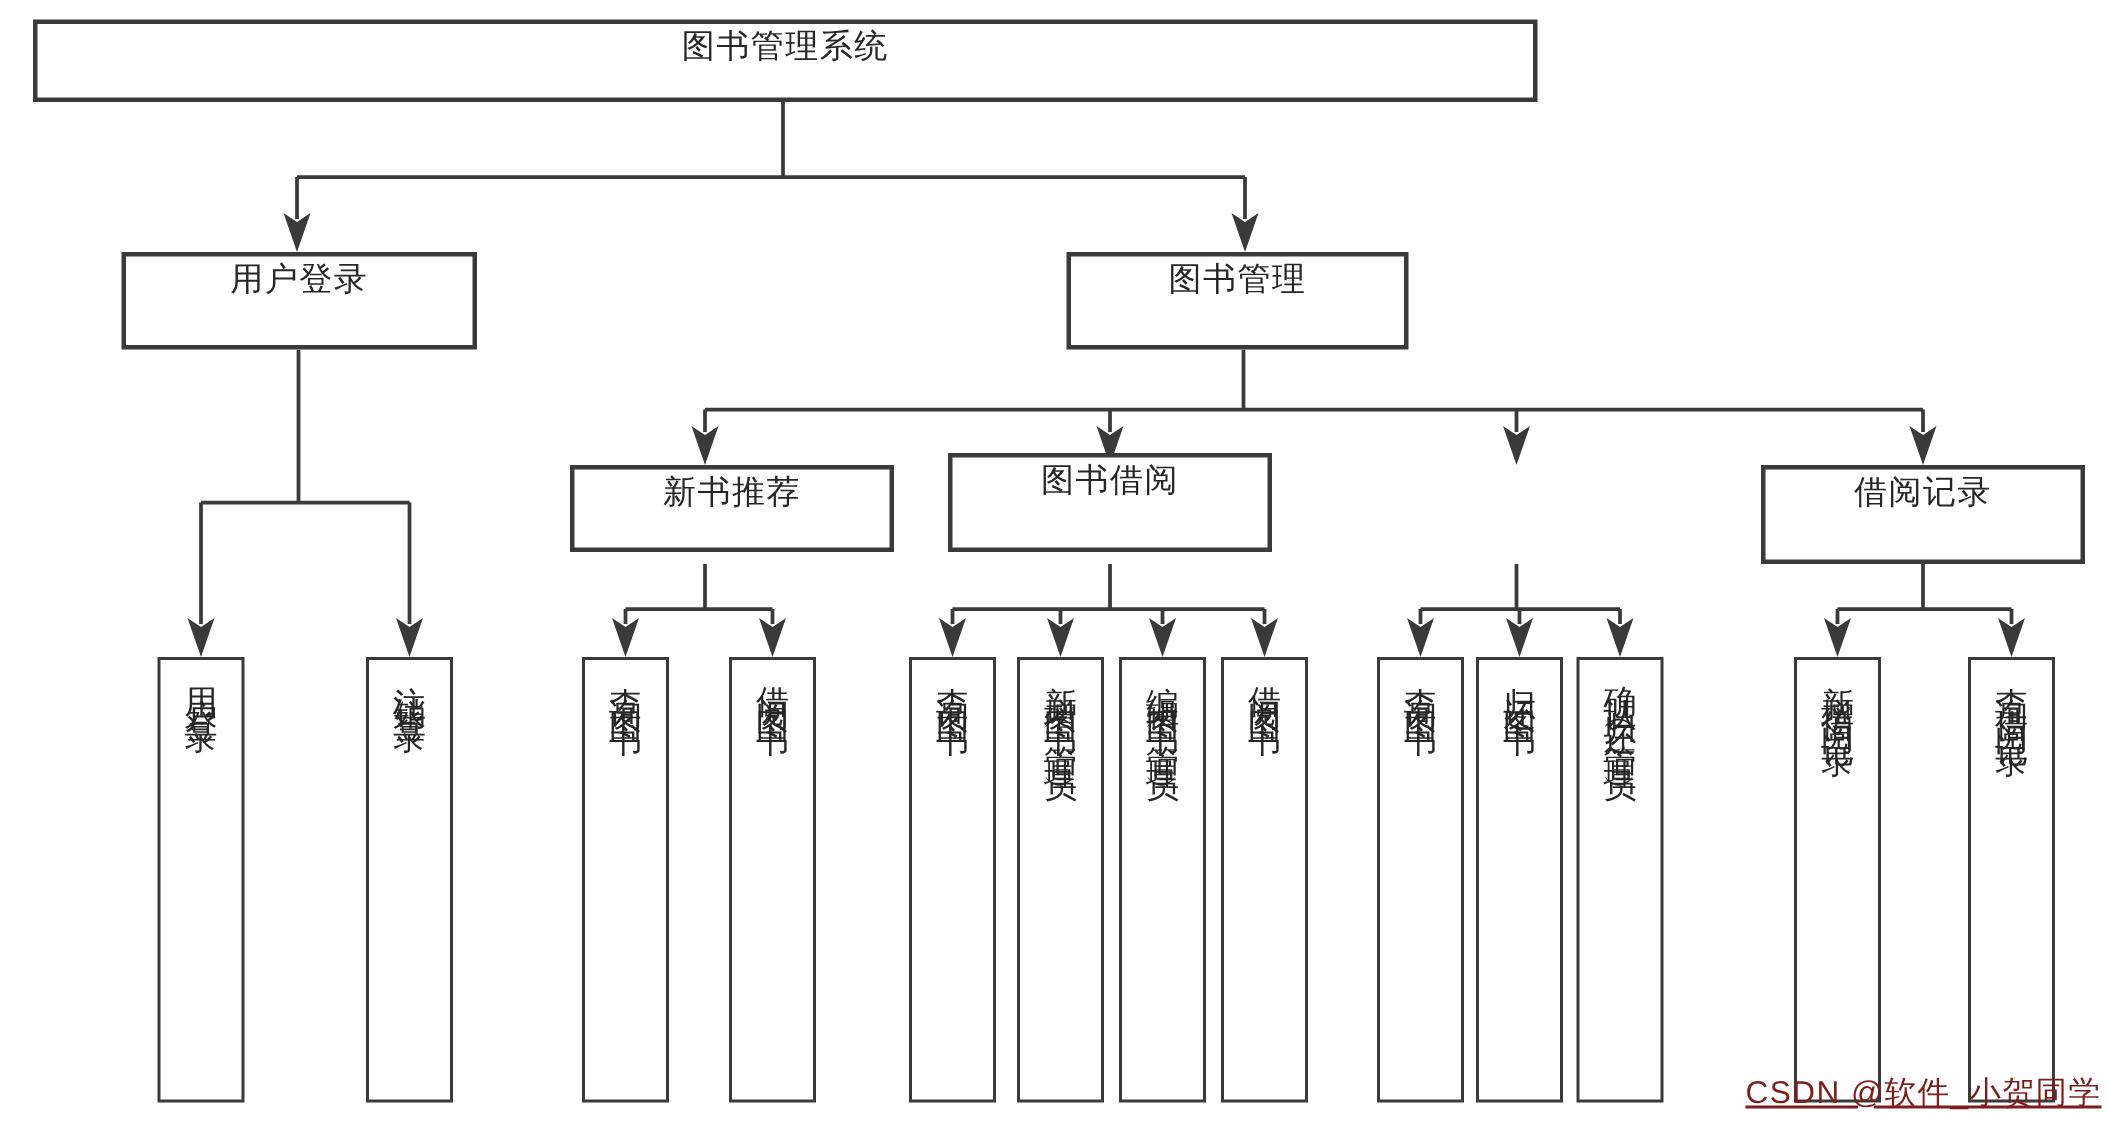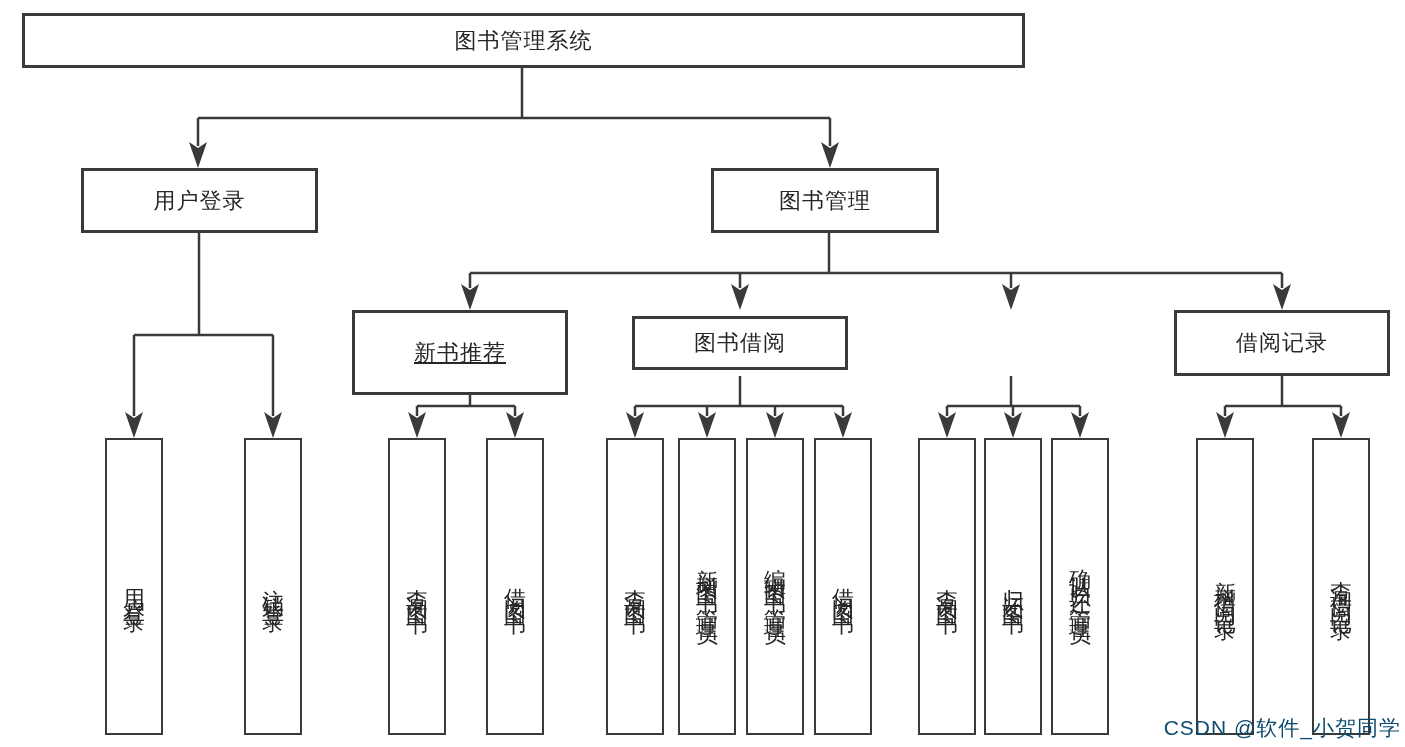--- a/index.html
+++ b/index.html
@@ -16,21 +16,21 @@
     left: 0; top: 0;
     width: 1405px; height: 747px;
     pointer-events: none;
   }
   .node {
     position: absolute;
     box-sizing: border-box;
     background: #ffffff;
     border: 3px solid #3a3a3a;
     display: flex;
-    align-items: center;
+    align-items: flex-start;
     justify-content: center;
     color: #262626;
     font-size: 22px;
     letter-spacing: 1px;
     white-space: nowrap;
     z-index: 2;
   }
   .node.leaf {
     border-width: 2.5px;
   }
@@ -38,22 +38,22 @@
     writing-mode: vertical-rl;
     text-orientation: mixed;
     letter-spacing: 8px;
     line-height: 1;
     white-space: nowrap;
   }
   
   #n-root   { left: 22px;   top: 13px;  width: 1003px; height: 55px; }
   #n-login  { left: 81px;   top: 168px; width: 237px;  height: 65px; }
   #n-mgmt   { left: 711px;  top: 168px; width: 228px;  height: 65px; }
-  #n-new    { left: 352px;  top: 310px; width: 216px;  height: 85px; text-decoration: underline; }
-  #n-borrow { left: 632px;  top: 316px; width: 216px;  height: 54px; }
+  #n-new    { left: 380px;  top: 310px; width: 216px;  height: 58px; }
+  #n-borrow { left: 632px;  top: 302px; width: 216px;  height: 66px; }
   #n-cur    { left: 903px;  top: 310px; width: 216px;  height: 66px; }
   #n-rec    { left: 1174px; top: 310px; width: 216px;  height: 66px; }
   .leaf { top: 438px; width: 58px; height: 297px; }
   #l-ul0 { left: 105px; }
   #l-ul1 { left: 244px; }
   #l-nb0 { left: 388px; }
   #l-nb1 { left: 486px; }
   #l-bb0 { left: 606px; }
   #l-bb1 { left: 678px; }
   #l-bb2 { left: 746px; }
@@ -62,23 +62,24 @@
   #l-cb1 { left: 984px; }
   #l-cb2 { left: 1051px; }
   #l-br0 { left: 1196px; }
   #l-br1 { left: 1312px; }
   #watermark {
     position: absolute;
     right: 4px;
     top: 714px;
     z-index: 5;
     font-size: 21px;
-    color: #0c4a6e;
+    color: #7f1d1d;
     letter-spacing: 1px;
     white-space: nowrap;
+    text-decoration: underline;
   }
 </style>
 </head>
 <body>
 
 <div id="stage">
 
   <svg id="connectors" viewBox="0 0 1405 747" xmlns="http://www.w3.org/2000/svg">
     <g stroke="#3a3a3a" stroke-width="2.5" fill="none">
 

